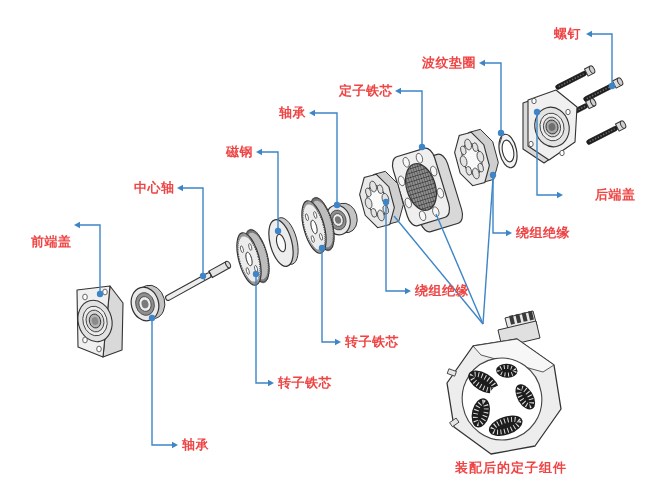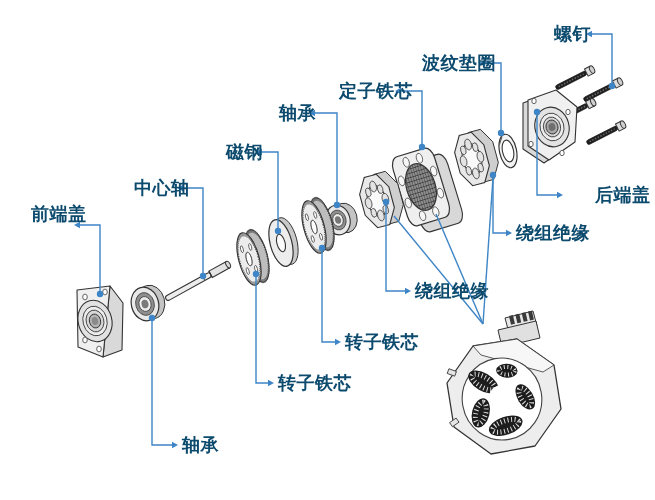--- a/index.html
+++ b/index.html
@@ -2,24 +2,24 @@
 <html><head>
 <meta charset="utf-8">
 <style>
   html,body{margin:0;padding:0;background:#fff;}
   #stage{
     position:relative;width:655px;height:500px;background:#ffffff;
     font-family:"DejaVu Sans", sans-serif;overflow:hidden;
   }
   #art{position:absolute;left:0;top:0;}
   .lbl{
-    position:absolute;font-size:18px;font-weight:700;color:#0c4a6e;
+    position:absolute;font-size:13px;font-weight:700;color:#ef4444;
     line-height:14px;white-space:nowrap;letter-spacing:.5px;
   }
-  #lb-front-cover{left:31px;top:207px;font-family:Liberation Serif, serif;}
+  #lb-front-cover{left:31px;top:235px;font-family:Liberation Serif, serif;}
   #lb-shaft{left:134px;top:181px;}
   #lb-magnet{left:226px;top:145px;}
   #lb-bearing-rear{left:279px;top:106px;}
   #lb-stator{left:339px;top:84px;text-align:center;}
   #lb-washer{left:422px;top:56px;text-align:right;}
   #lb-screws{left:554px;top:27px;}
   #lb-rear-cover{left:595px;top:188px;}
   #lb-insul-right{left:516px;top:226px;}
   #lb-insul-left{left:415px;top:284px;}
   #lb-rotor-right{left:345px;top:335px;}
@@ -332,14 +332,15 @@
 <div class="lbl" id="lb-bearing-rear">轴承</div>
 <div class="lbl" id="lb-stator">定子铁芯</div>
 <div class="lbl" id="lb-washer">波纹垫圈</div>
 <div class="lbl" id="lb-screws">螺钉</div>
 <div class="lbl" id="lb-rear-cover">后端盖</div>
 <div class="lbl" id="lb-insul-right">绕组绝缘</div>
 <div class="lbl" id="lb-insul-left">绕组绝缘</div>
 <div class="lbl" id="lb-rotor-right">转子铁芯</div>
 <div class="lbl" id="lb-rotor-left">转子铁芯</div>
 <div class="lbl" id="lb-bearing-front">轴承</div>
+<div class="lbl" id="lb-caption">装配后的定子组件</div>
 
 </div>
 
 </body></html>

